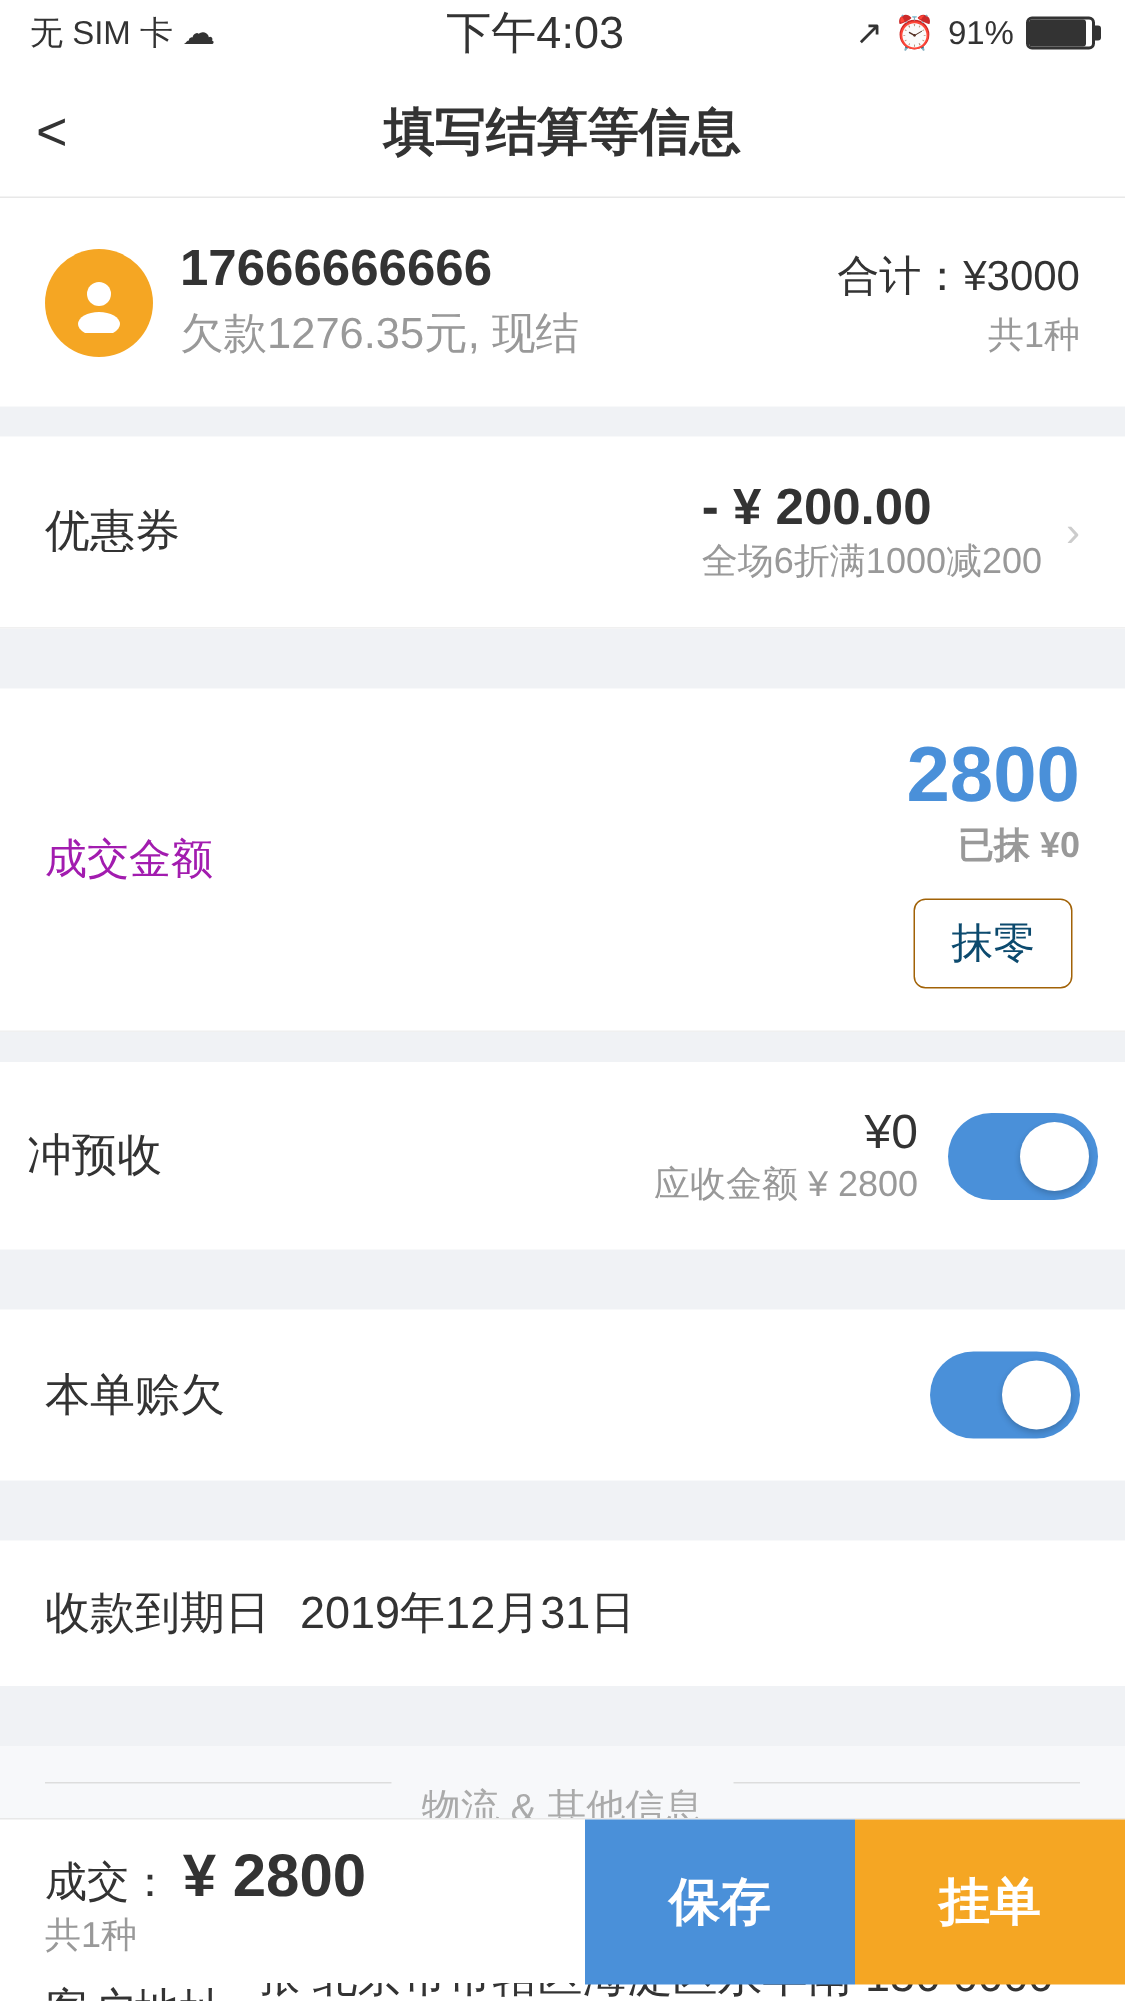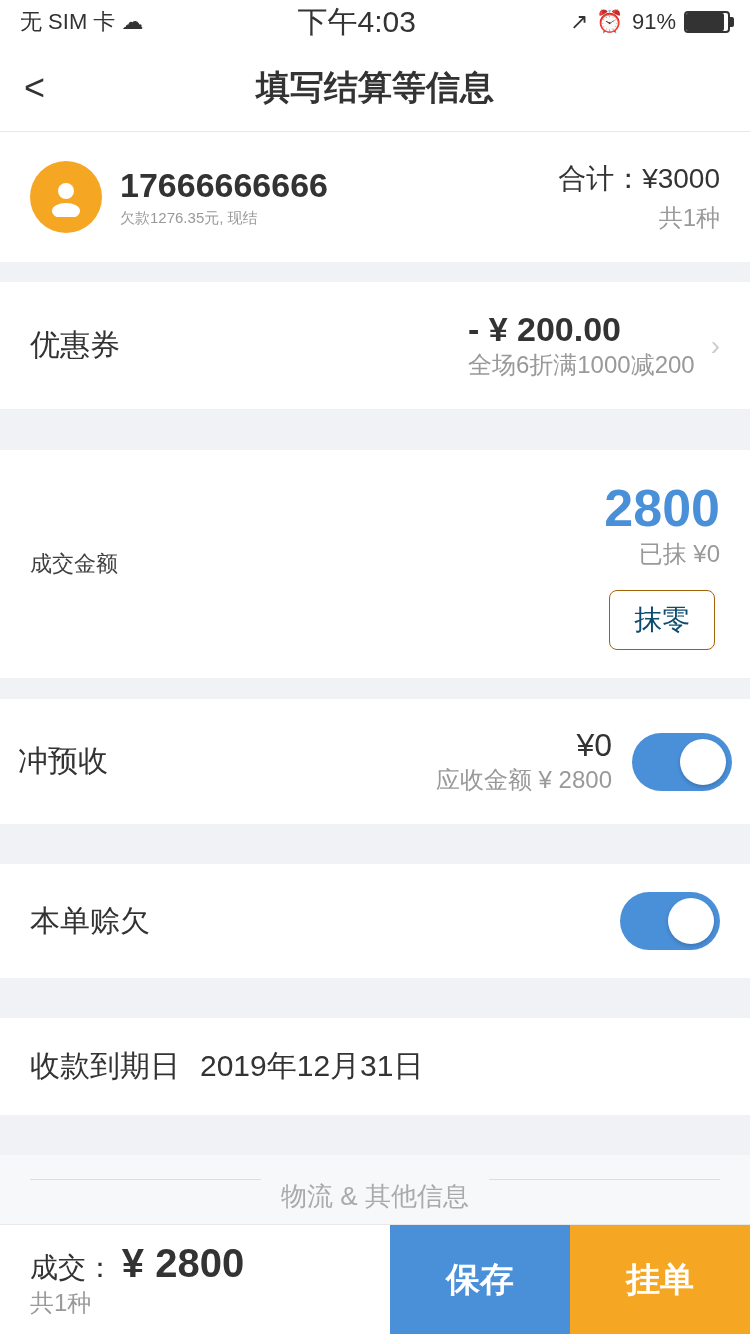--- a/index.html
+++ b/index.html
@@ -129,21 +129,21 @@
       font-size: 32px;
       color: #fff;
     }
     .customer-info {}
     .customer-phone {
       font-size: 34px;
       font-weight: 600;
       color: #333;
     }
     .customer-sub {
-      font-size: 15px;
+      font-size: 29px;
       color: #999;
       margin-top: 4px;
     }
     .customer-right {
       text-align: right;
     }
     .customer-count {
       font-size: 24px;
       color: #999;
       margin-top: 4px;
@@ -193,38 +193,39 @@
       margin-bottom: 20px;
     }
     .amount-row {
       padding: 28px 30px;
       display: flex;
       align-items: center;
       justify-content: space-between;
       border-bottom: 1px solid #f0f0f0;
     }
     .amount-label {
-      font-size: 22px;
-      color: #404040;
+      font-size: 28px;
+      color: #a21caf;
     }
     .amount-right {
       display: flex;
       align-items: center;
       gap: 20px;
       flex-direction: column;
     }
     .amount-value {
       font-size: 52px;
       font-weight: 700;
       color: #4a90d9;
     }
     .amount-sub {
       font-size: 24px;
       color: #999;
       text-align: right;
+      font-weight: bold;
     }
     .round-btn {
       border: 1px solid #a16207;
       border-radius: 8px;
       padding: 10px 24px;
       font-size: 28px;
       color: #0c4a6e;
       background: #fff;
       cursor: pointer;
     }
@@ -342,21 +343,21 @@
     .address-value {
       font-size: 30px;
       color: #333;
       flex: 1;
       line-height: 1.5;
     }
 
     
     .bottom-bar {
       position: fixed;
-      bottom: 0;
+      bottom: 12px;
       width: 750px;
       height: 110px;
       background: #fff;
       display: flex;
       align-items: center;
       border-top: 1px solid #e8e8e8;
     }
     .bottom-summary {
       flex: 1;
       padding: 0 30px;

